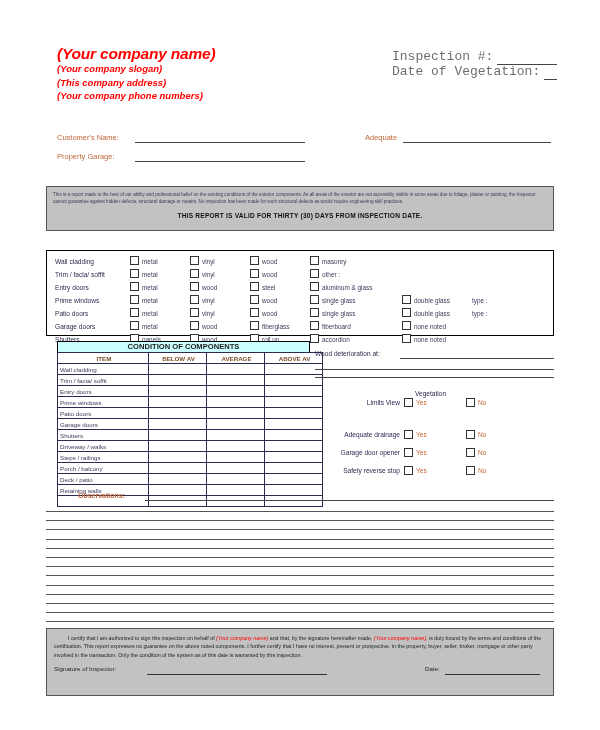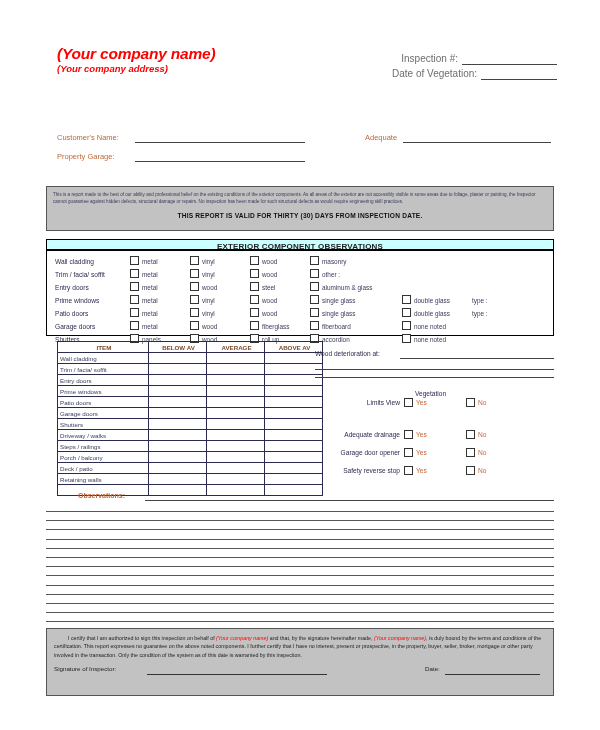--- a/index.html
+++ b/index.html
@@ -19,21 +19,21 @@
     font-size:15.5px;letter-spacing:-0.2px;line-height:16px;
     white-space:nowrap;
   }
   .co-line{
     color:#ff0000;font-style:italic;font-weight:bold;
     font-size:9.5px;line-height:13.5px;white-space:nowrap;
   }
 
   .insp-block{position:absolute;left:392px;top:50px;width:165px;}
   .insp-row{display:flex;align-items:flex-end;justify-content:flex-end;height:15px;}
-  .insp-lbl{font-size:10px;color:#6e6e6e;white-space:nowrap;padding-bottom:1px;}
+  .insp-lbl{font-size:13px;color:#6e6e6e;white-space:nowrap;padding-bottom:1px;font-family:Liberation Mono, monospace;}
   .insp-rule{border-bottom:1.3px solid #444;width:95px;margin-left:4px;height:11px;}
   .insp-rule.wide{width:95px;}
 
   
   .bar{
     position:absolute;box-sizing:border-box;
     background:#ccffff;border:1.2px solid #000;
     text-align:center;font-weight:bold;font-size:8px;
     letter-spacing:0.2px;color:#222;
     line-height:11px;
@@ -114,21 +114,23 @@
   .sig-lbl{position:absolute;font-size:6.2px;color:#1f1f1f;}
   .sig-rule{position:absolute;border-bottom:1.2px solid #333;}
 </style>
 </head>
 <body>
 
 <div class="page">
 
   <div class="masthead">
     <div class="co-name">(Your company name)</div>
-    <div class="co-line">(Your company address)</div>
+    <div class="co-line">(Your company slogan)</div>
+    <div class="co-line">(This company address)</div>
+    <div class="co-line">(Your company phone numbers)</div>
   </div>
 
   <div class="insp-block">
     <div class="insp-row">
       <span class="insp-lbl">Inspection #:</span>
       <span class="insp-rule"></span>
     </div>
     <div class="insp-row">
       <span class="insp-lbl">Date of Vegetation:</span>
       <span class="insp-rule wide"></span>
@@ -143,21 +145,20 @@
   <div class="rule" style="left:403px;top:142px;width:148px;"></div>
 
   <div class="fld" style="left:57px;top:152px;">Property Garage:</div>
   <div class="rule" style="left:135px;top:161px;width:170px;"></div>
 
   <div class="gray-box" style="left:46px;top:186px;width:508px;height:45px;">
     <div class="discl-p">This  is a report made to the best of our ability and professional belief on the existing conditions of the exterior components.  As all areas of the exterior are not accessibly visible in some areas due to foliage, plaster  or  painting, the Inspector cannot guarantee  against hidden defects, structural damage or repairs.  No inspection has been made for such structural defects as would require engineering skill practices.</div>
     <div class="discl-valid">THIS REPORT IS VALID FOR THIRTY (30) DAYS FROM INSPECTION DATE.</div>
   </div>
 
-  <div class="bar" style="left:46px;top:239px;width:508px;height:11px;padding-top:0.5px;">EXTERIOR COMPONENT OBSERVATIONS</div>
 
   <div class="obs-box" style="left:46px;top:250px;width:508px;height:86px;">
     <div class="obs-rows" id="obs-rows">
         <div class="obs-row">
           <span class="obs-item obs-lbl" style="left: 8px;">Wall cladding</span>
           <span class="cb" style="left: 83px;"></span>
           <span class="obs-item" style="left: 95px;">metal</span>
           <span class="cb" style="left: 143px;"></span>
           <span class="obs-item" style="left: 155px;">vinyl</span>
           <span class="cb" style="left: 203px;"></span>
@@ -238,20 +239,21 @@
           <span class="obs-item" style="left: 215px;">roll up</span>
           <span class="cb" style="left: 263px;"></span>
           <span class="obs-item" style="left: 275px;">accordion</span>
           <span class="cb" style="left: 355px;"></span>
           <span class="obs-item" style="left: 367px;">none noted</span>
         </div>
       </div>
   </div>
 
   <div class="cond-wrap">
+    <div class="cond-title">CONDITION OF COMPONENTS</div>
     <table class="cond">
       <thead>
         <tr>
           <th class="c-item">ITEM</th>
           <th class="c-col">BELOW AV</th>
           <th class="c-col">AVERAGE</th>
           <th class="c-col">ABOVE AV</th>
         </tr>
       </thead>
       <tbody id="cond-body">

